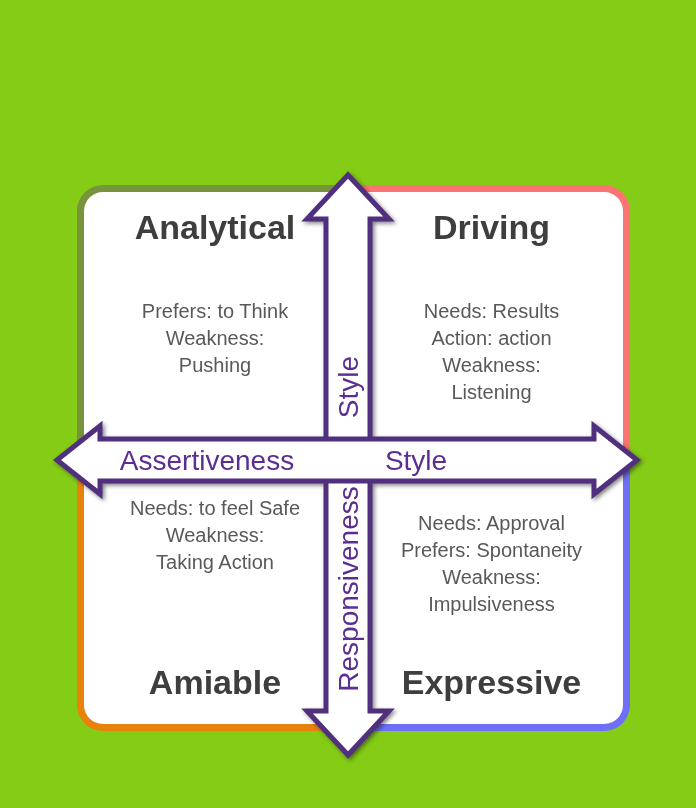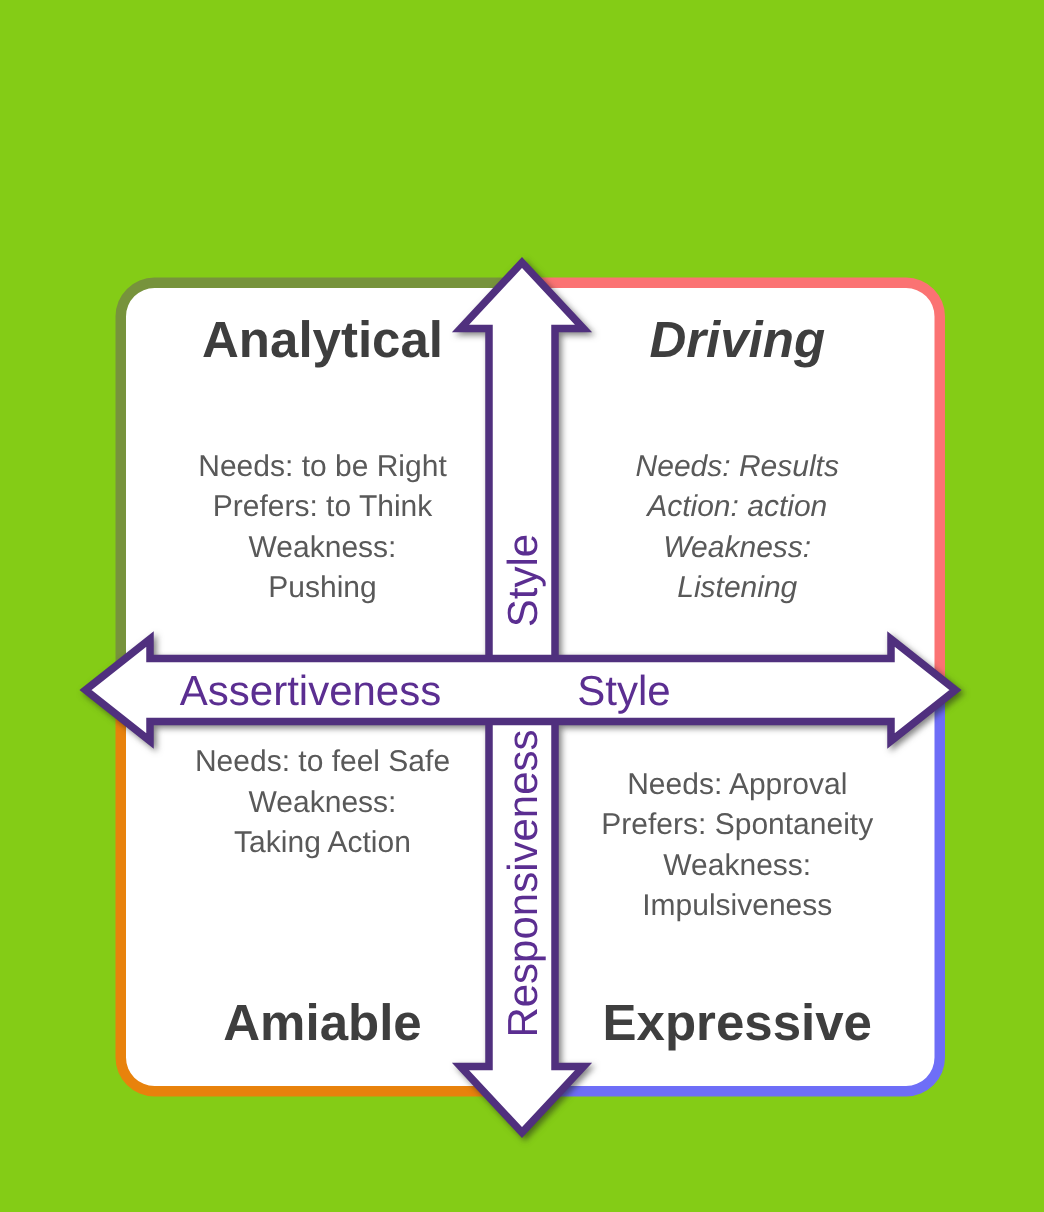--- a/index.html
+++ b/index.html
@@ -16,21 +16,21 @@
     overflow: hidden;
   }
   
   .q {
     position: absolute;
     box-sizing: border-box;
     background: #ffffff;
     border: 7px solid #888;
   }
   .q-tl { left: 77px;  top: 185px; width: 276px; height: 273px; border-radius: 26px 6px 6px 6px; }
-  .q-tr { left: 353px; top: 185px; width: 277px; height: 273px; border-radius: 6px 26px 6px 6px; font-style: italic; }
+  .q-tr { left: 353px; top: 185px; width: 277px; height: 273px; border-radius: 6px 26px 6px 6px; }
   .q-bl { left: 77px;  top: 458px; width: 276px; height: 273px; border-radius: 6px 6px 6px 26px; padding-left: 20px; }
   .q-br { left: 353px; top: 458px; width: 277px; height: 273px; border-radius: 6px 6px 26px 6px; }
 
   .q-title {
     position: absolute;
     left: 0; right: 0;
     text-align: center;
     font-size: 34px;
     font-weight: bold;
     color: #3e3e3e;
@@ -78,21 +78,20 @@
   }
 </style>
 </head>
 <body>
 
 <div class="stage">
 
   <div class="q q-tl" style="border-color: rgb(119, 147, 60);">
     <div class="q-title top" style="color: rgb(62, 62, 62);">Analytical</div>
     <div class="q-body mid" style="color: rgb(89, 89, 89);">
-      <div>Needs: to be Right</div>
       <div>Prefers: to Think</div>
       <div>Weakness:</div>
       <div>Pushing</div>
     </div>
   </div>
 
   <div class="q q-tr" style="border-color: rgb(251, 115, 115);">
     <div class="q-title top" style="color: rgb(62, 62, 62);">Driving</div>
     <div class="q-body mid" style="color: rgb(89, 89, 89);">
       <div>Needs: Results</div>

